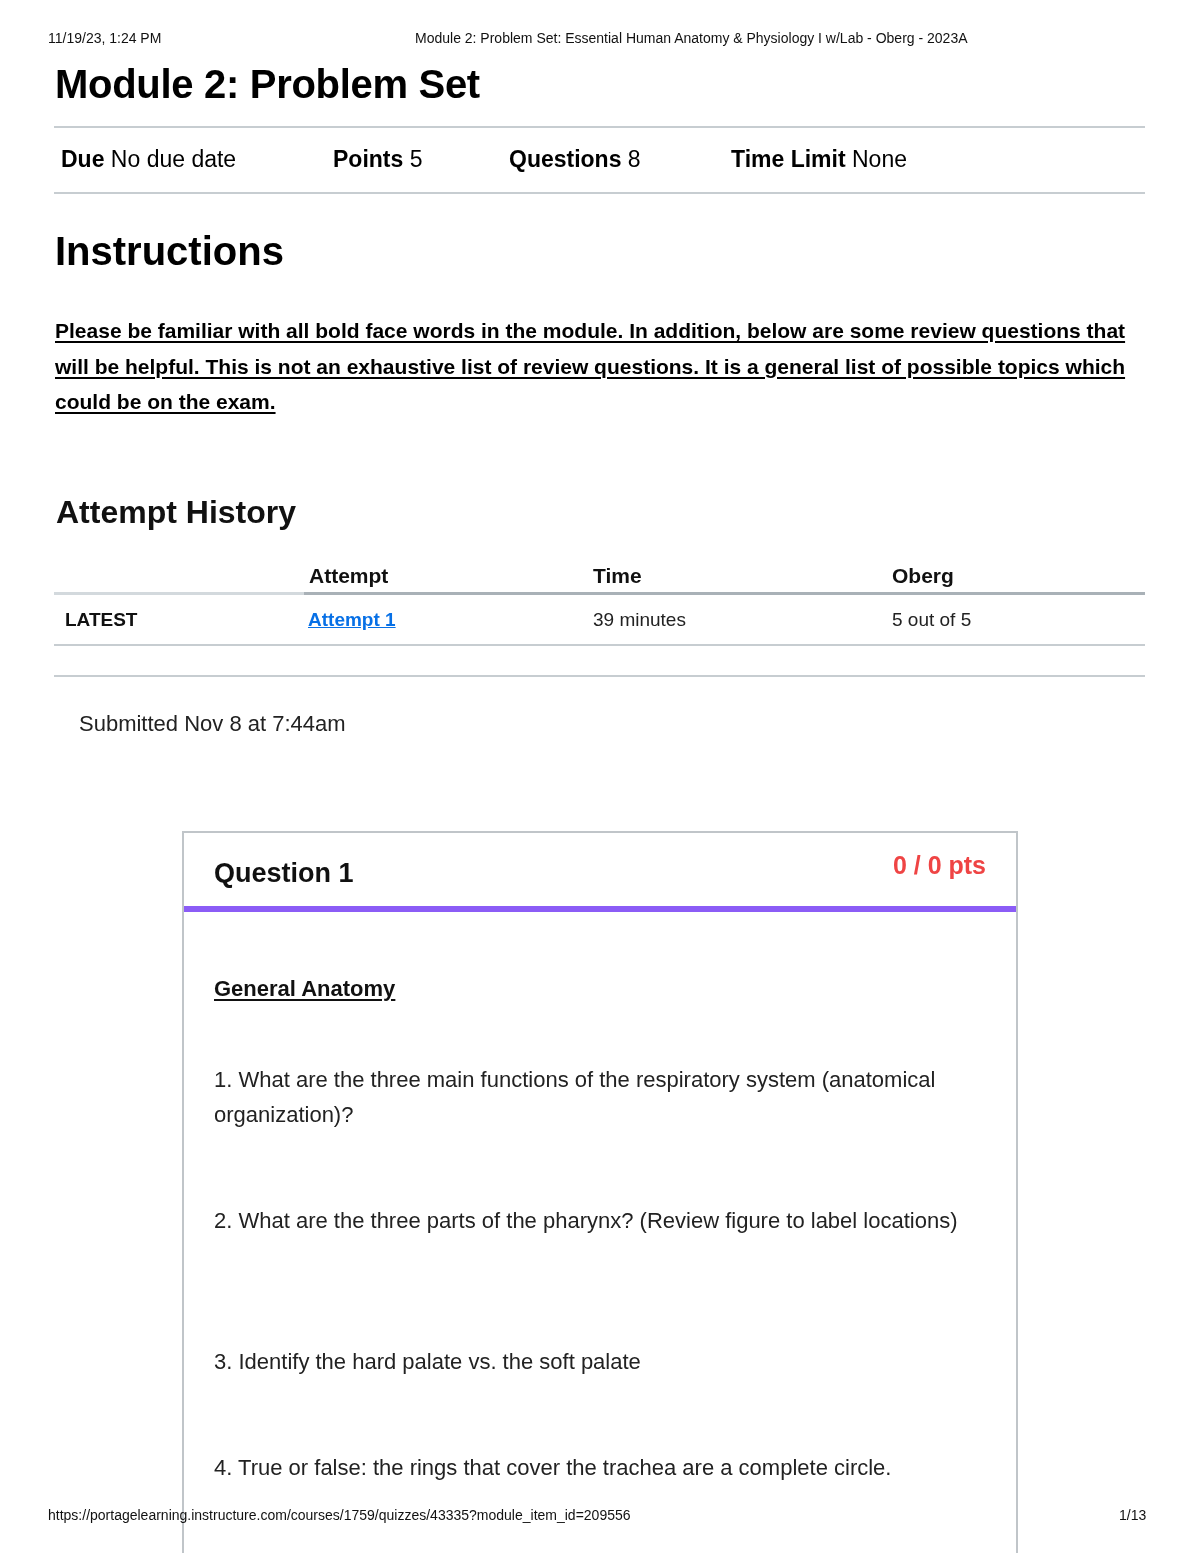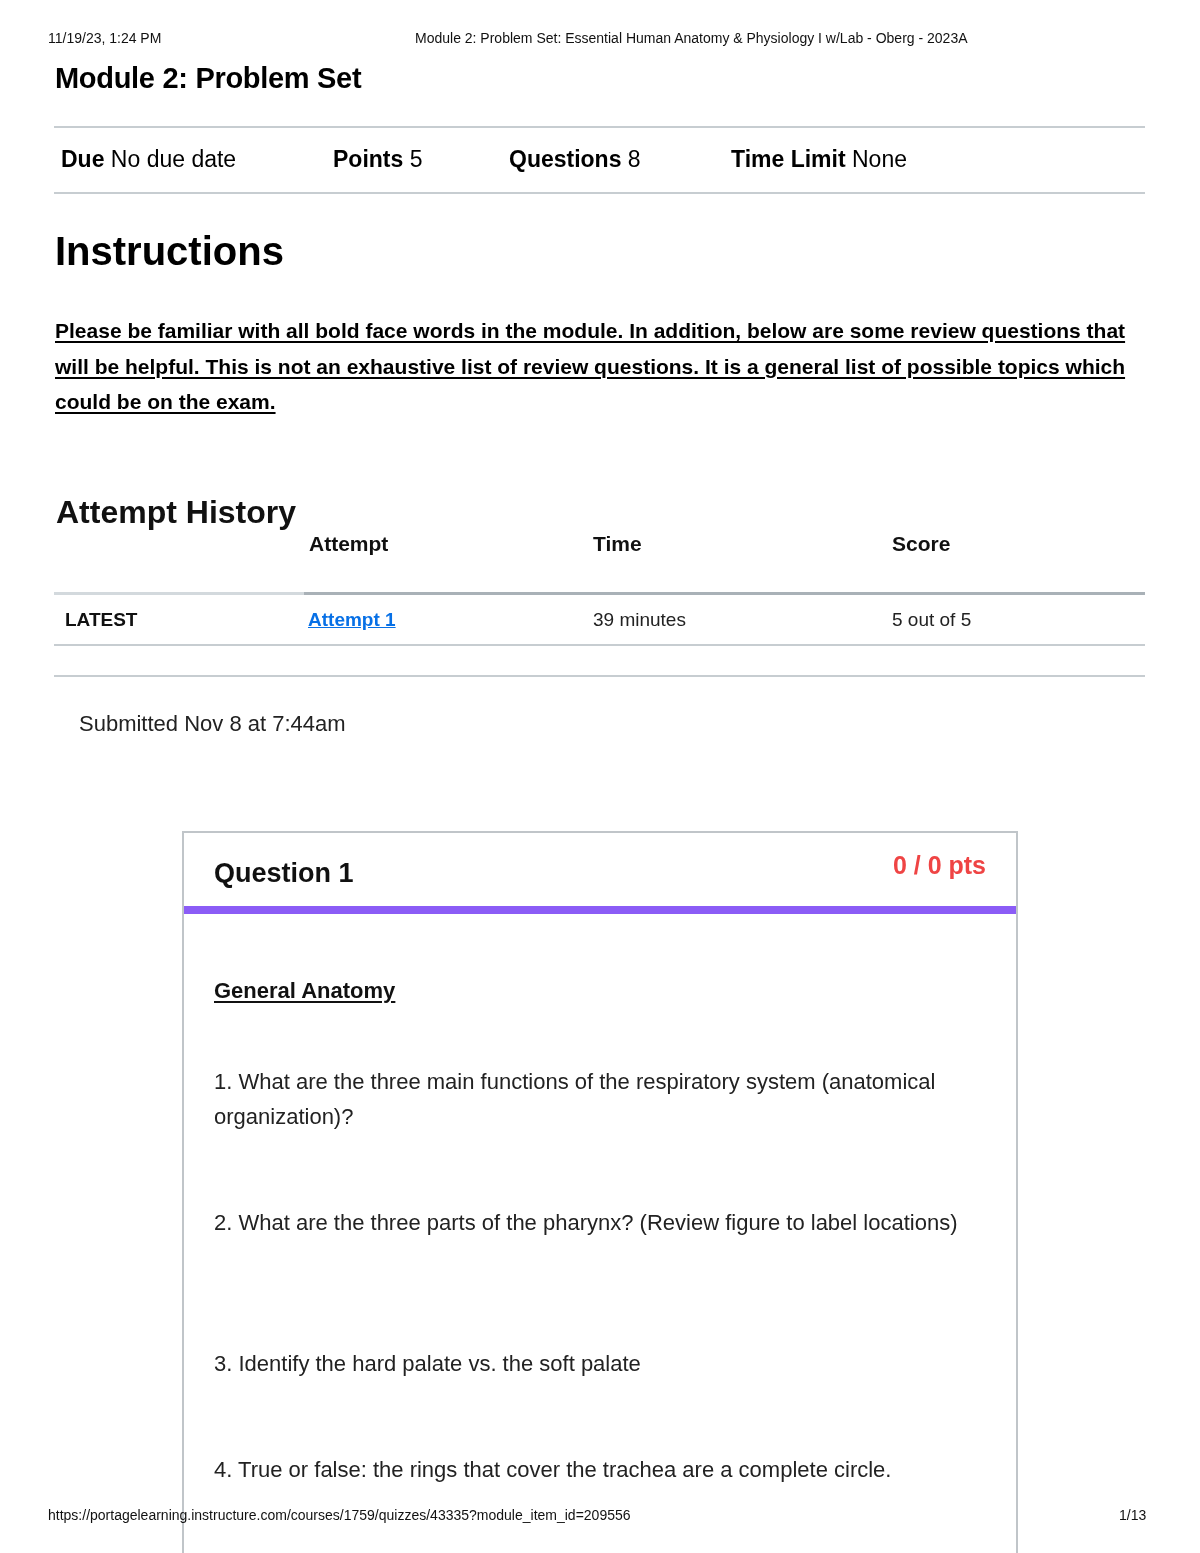--- a/index.html
+++ b/index.html
@@ -8,21 +8,21 @@
       font-family: "Liberation Sans", sans-serif; color: #000;
     }
     .print-header {
       position: absolute; top: 28px; left: 0; width: 1200px; height: 20px;
       font-size: 14px; color: #111;
     }
     .print-header .date { position: absolute; left: 48px; top: 2px; }
     .print-header .title { position: absolute; left: 383px; top: 2px; margin-left: 32px; }
     .page-title {
       position: absolute; left: 55px; top: 62px; margin: 0;
-      font-size: 29px; font-weight: bold; letter-spacing: -0.3px;
+      font-size: 40px; font-weight: bold; letter-spacing: -0.3px;
     }
     .rule { position: absolute; left: 54px; width: 1091px; background: #c7cdd1; }
     .rule.r1 { top: 126px; height: 2px; }
     .rule.r2 { top: 192px; height: 2px; }
     .details {
       position: absolute; top: 146px; left: 61px; font-size: 23px; height: 30px;
     }
     .details .item { position: absolute; white-space: nowrap; }
     .details .item b { font-weight: bold; }
     .instructions-title {
@@ -31,38 +31,38 @@
     }
     .instructions-text {
       position: absolute; left: 55px; top: 313px; width: 1095px; margin: 0;
       font-size: 21px; font-weight: bold; line-height: 35.5px;
       text-decoration: underline; text-decoration-thickness: 2px; text-underline-offset: 3px;
     }
     .attempt-history-title {
       position: absolute; left: 56px; top: 494px; margin: 0;
       font-size: 32px; font-weight: bold; color: #111;
     }
-    .ah-table { position: absolute; left: 54px; top: 528px; width: 1091px; text-align: right; }
+    .ah-table { position: absolute; left: 54px; top: 560px; width: 1091px; text-align: right; }
     .ah-head { position: relative; height: 36px; font-size: 21px; font-weight: bold; color: #111; }
     .ah-head span { position: absolute; top: 4px; }
     .ah-line-a { position: absolute; left: 54px; top: 592px; width: 250px; height: 3px; background: #d3d9dd; }
     .ah-line-b { position: absolute; left: 304px; top: 592px; width: 841px; height: 3px; background: #a9b1b7; }
     .ah-row { position: absolute; left: 54px; top: 596px; width: 1091px; height: 48px; font-size: 19px; color: #222; }
     .ah-row span { position: absolute; top: 13px; }
     .ah-row .latest { font-weight: bold; color: #111; left: 11px; }
     .ah-row .link { left: 254px; color: #0770e6; font-weight: bold; text-decoration: underline; }
     .ah-line-c { position: absolute; left: 54px; top: 644px; width: 1091px; height: 2px; background: #c7cdd1; }
     .ah-line-d { position: absolute; left: 54px; top: 675px; width: 1091px; height: 2px; background: #c7cdd1; }
     .summary { position: absolute; left: 79px; top: 706px; font-size: 22px; color: #222; line-height: 36px; }
     .summary b { font-size: 25px; font-weight: bold; }
     .question-card {
       position: absolute; left: 182px; top: 831px; width: 832px; height: 740px;
       border: 2px solid #c0c5c9; border-bottom: none; background: #fff;
     }
-    .q-header { position: relative; height: 73px; border-bottom: 8px solid #8b5cf6; }
+    .q-header { position: relative; height: 73px; border-bottom: 6px solid #8b5cf6; }
     .q-title { position: absolute; left: 30px; top: 25px; font-size: 27px; font-weight: bold; color: #111; }
     .q-points { position: absolute; right: 30px; top: 18px; font-size: 25px; font-weight: bold; color: #ef4444; }
     .q-body { position: relative; padding: 0 30px; }
     .q-section {
       position: absolute; left: 30px; top: 64px; font-size: 22px; font-weight: bold;
       text-decoration: underline; text-decoration-thickness: 2px; text-underline-offset: 3px; color: #111;
     }
     .q-item { position: absolute; left: 30px; width: 790px; font-size: 22px; line-height: 35px; color: #222; }
     .print-footer { position: absolute; left: 0; top: 1507px; width: 1156px; height: 20px; font-size: 14px; color: #111; }
     .print-footer .url { position: absolute; left: 48px; }
@@ -89,21 +89,21 @@
 
 <h2 class="instructions-title">Instructions</h2>
 <p class="instructions-text">Please be familiar with all bold face words in the module. In addition, below are some review questions that will be helpful. This is not an exhaustive list of review questions. It is a general list of possible topics which could be on the exam.</p>
 
 <h3 class="attempt-history-title">Attempt History</h3>
 
 <div class="ah-table">
   <div class="ah-head">
     <span style="left:255px">Attempt</span>
     <span style="left:539px">Time</span>
-    <span style="left:838px">Score</span>
+    <span style="left:838px">Oberg</span>
   </div>
 </div>
 <div class="ah-line-a"></div>
 <div class="ah-line-b"></div>
 <div class="ah-row">
   <span class="latest">LATEST</span>
   <span class="link">Attempt 1</span>
   <span style="left:539px">39 minutes</span>
   <span style="left:838px">5 out of 5</span>
 </div>

